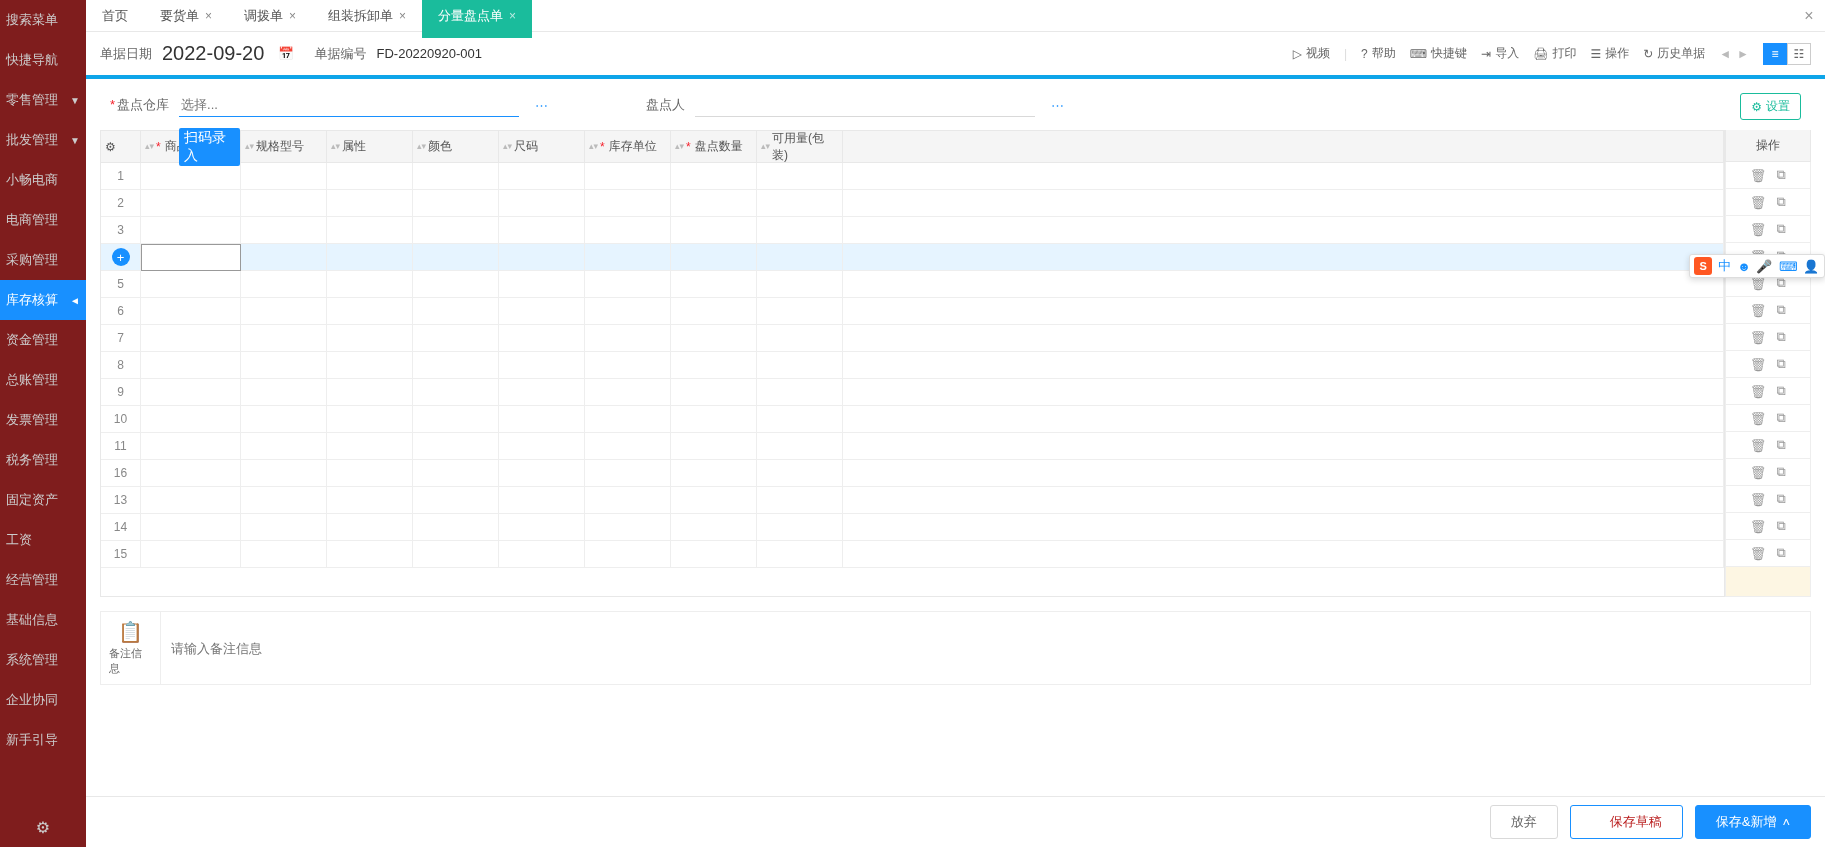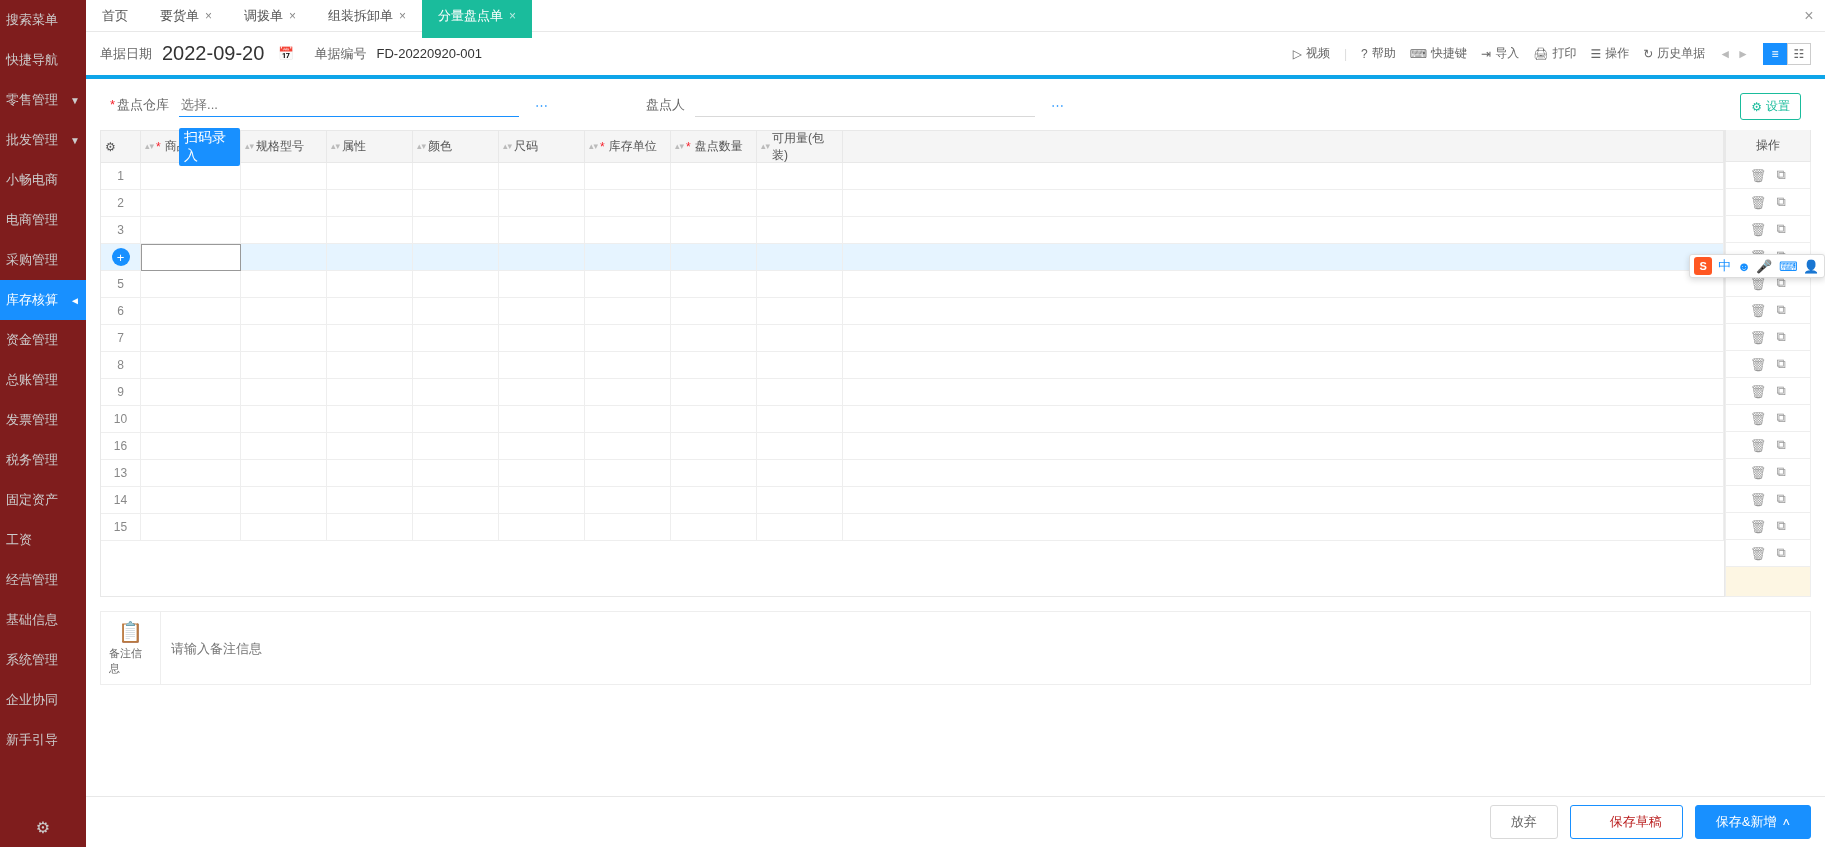--- a/index.html
+++ b/index.html
@@ -395,20 +395,32 @@
                 <div class="cell"></div>
                 <div class="cell"></div>
                 <div class="cell"></div>
                 <div class="cell"></div>
                 <div class="cell"></div>
                 <div class="cell"></div>
                 <div class="cell"></div>
                 <div class="cell"></div>
               </div>
               <div class="row">
+                <div class="cell num">11</div>
+                <div class="cell"></div>
+                <div class="cell"></div>
+                <div class="cell"></div>
+                <div class="cell"></div>
+                <div class="cell"></div>
+                <div class="cell"></div>
+                <div class="cell"></div>
+                <div class="cell"></div>
+                <div class="cell"></div>
+              </div>
+              <div class="row">
                 <div class="cell num">16</div>
                 <div class="cell"></div>
                 <div class="cell"></div>
                 <div class="cell"></div>
                 <div class="cell"></div>
                 <div class="cell"></div>
                 <div class="cell"></div>
                 <div class="cell"></div>
                 <div class="cell"></div>
                 <div class="cell"></div>

